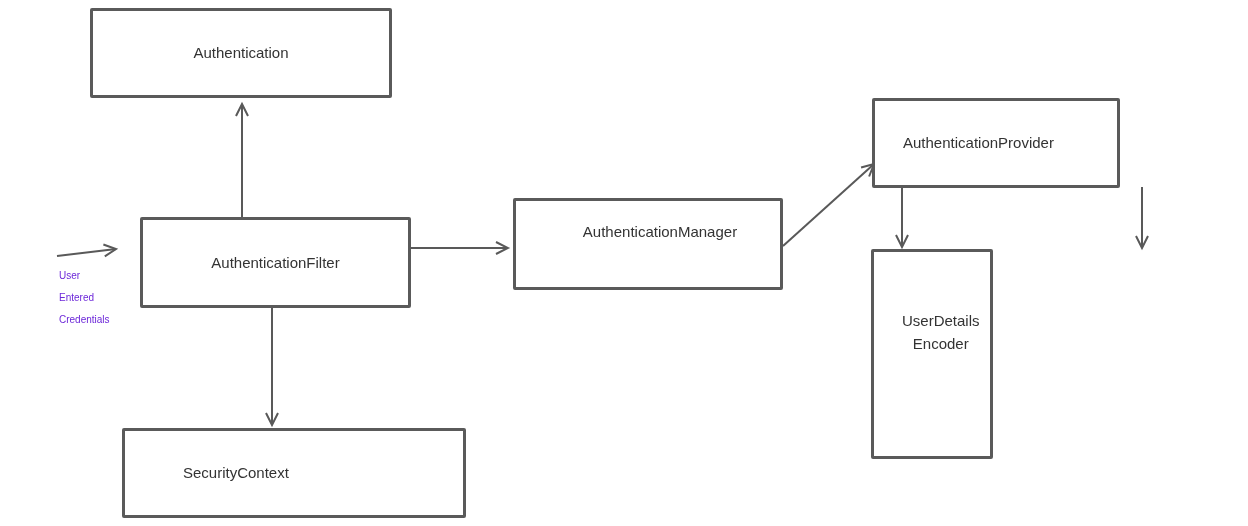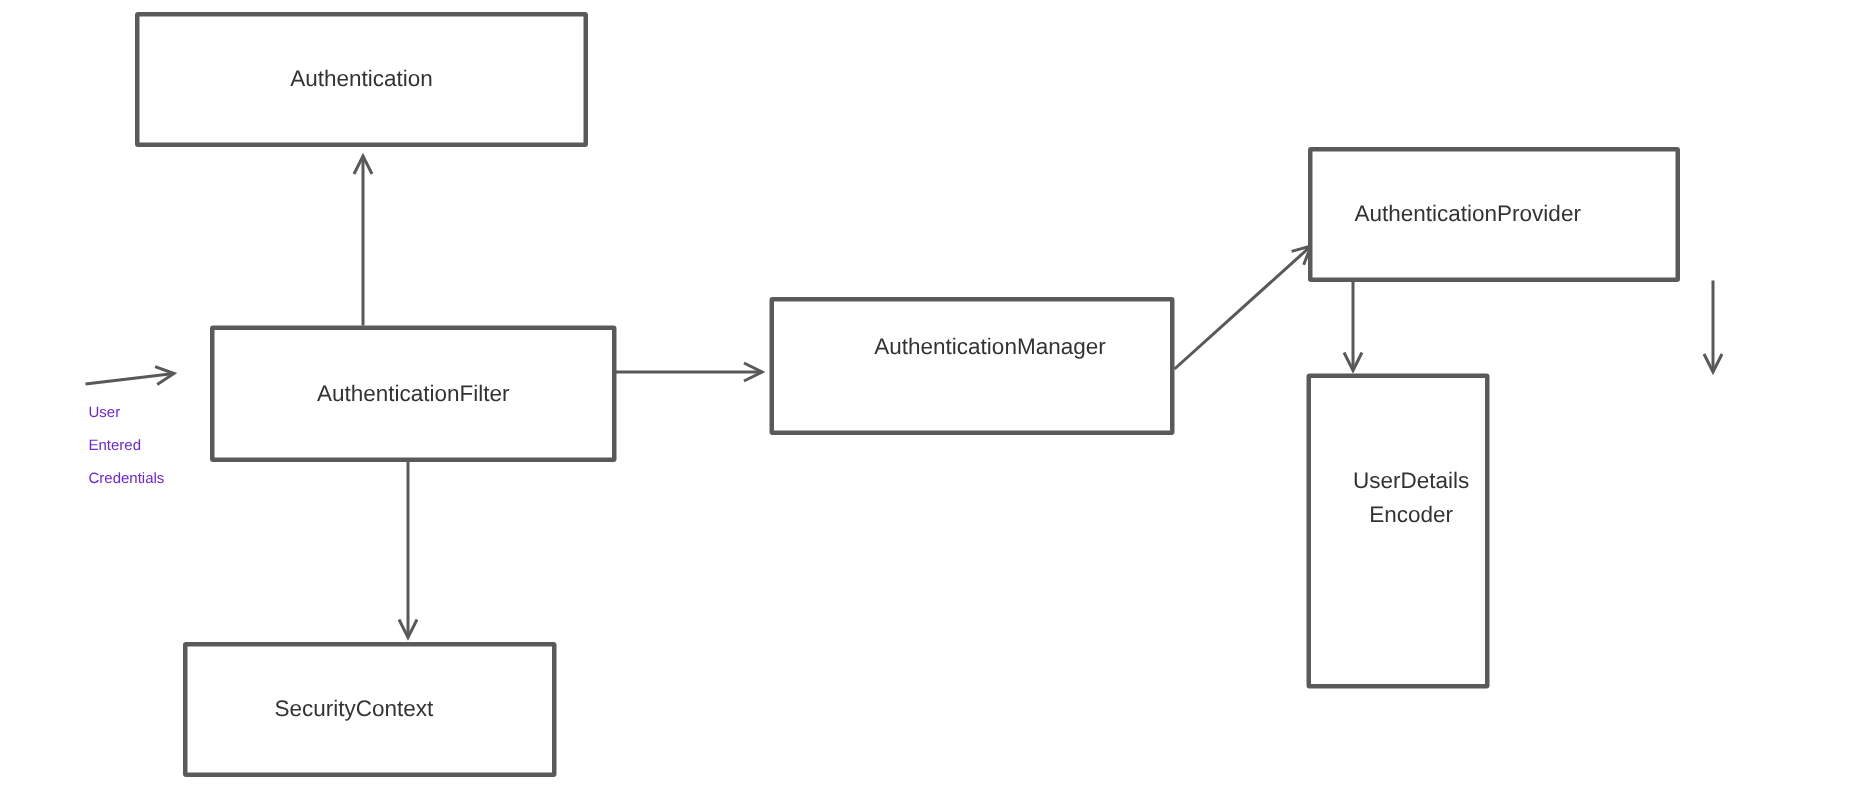--- a/index.html
+++ b/index.html
@@ -30,21 +30,21 @@
   .center-both { align-items: center; justify-content: center; }
   .node-authentication { left: 90px; top: 8px; width: 302px; height: 90px; }
   .node-filter        { left: 140px; top: 217px; width: 271px; height: 91px; }
   .node-manager       { left: 513px; top: 198px; width: 270px; height: 92px;
                         align-items: flex-start; justify-content: center; padding-top: 21px; padding-left: 24px; }
   .node-provider      { left: 872px; top: 98px; width: 248px; height: 90px;
                         align-items: center; justify-content: flex-start; padding-left: 28px; }
   .node-userdetails   { left: 871px; top: 249px; width: 122px; height: 210px;
                         align-items: flex-start; justify-content: flex-start;
                         padding-left: 28px; padding-top: 57px; line-height: 23px; text-align: center; }
-  .node-securitycontext { left: 122px; top: 428px; width: 249px; height: 90px;
+  .node-securitycontext { left: 122px; top: 428px; width: 344px; height: 90px;
                         align-items: center; justify-content: flex-start; padding-left: 58px; }
   .free-label {
     position: absolute;
     font-size: 10px;
     color: #6d28d9;
     white-space: nowrap;
   }
   .label-credentials { left: 59px; top: 265px; line-height: 22px; }
   .label-pwencoder   { left: 1112px; top: 308px; line-height: 23px; }
   svg.arrows {

